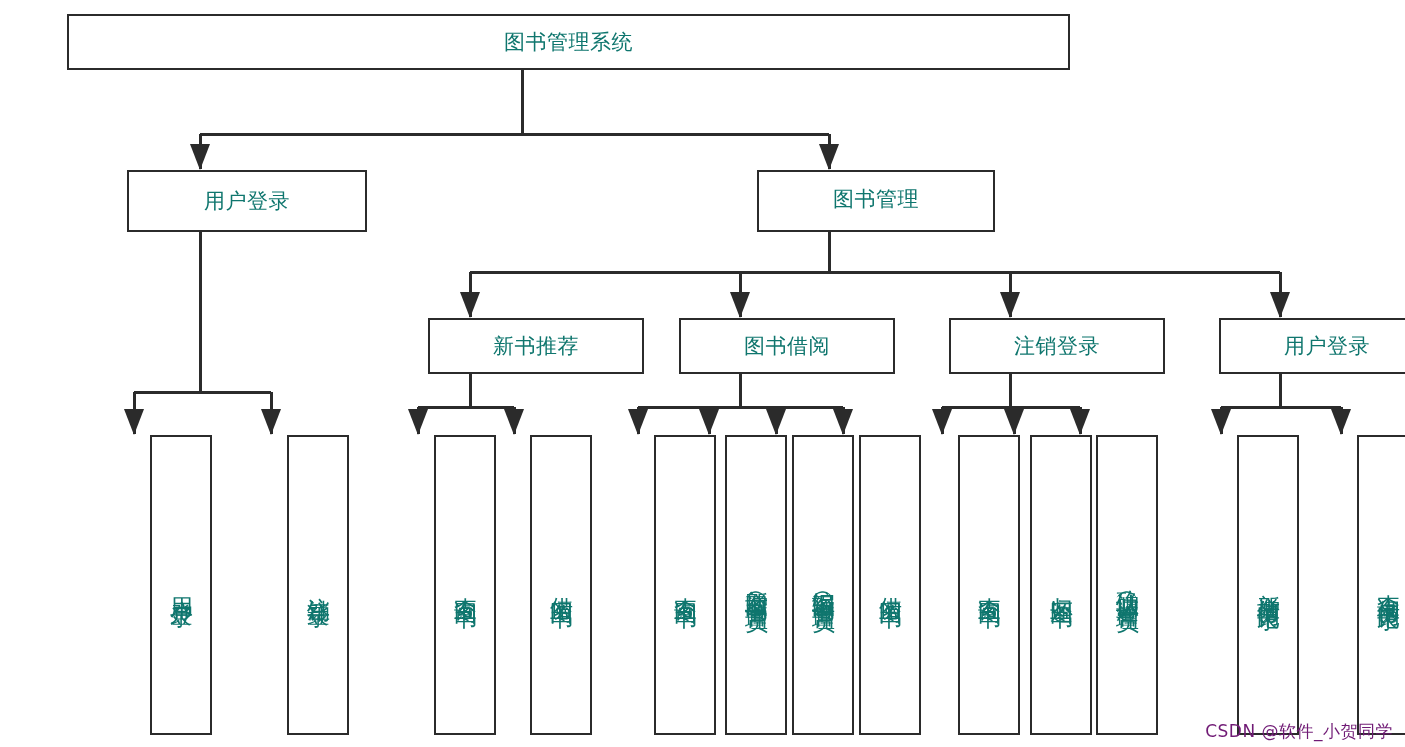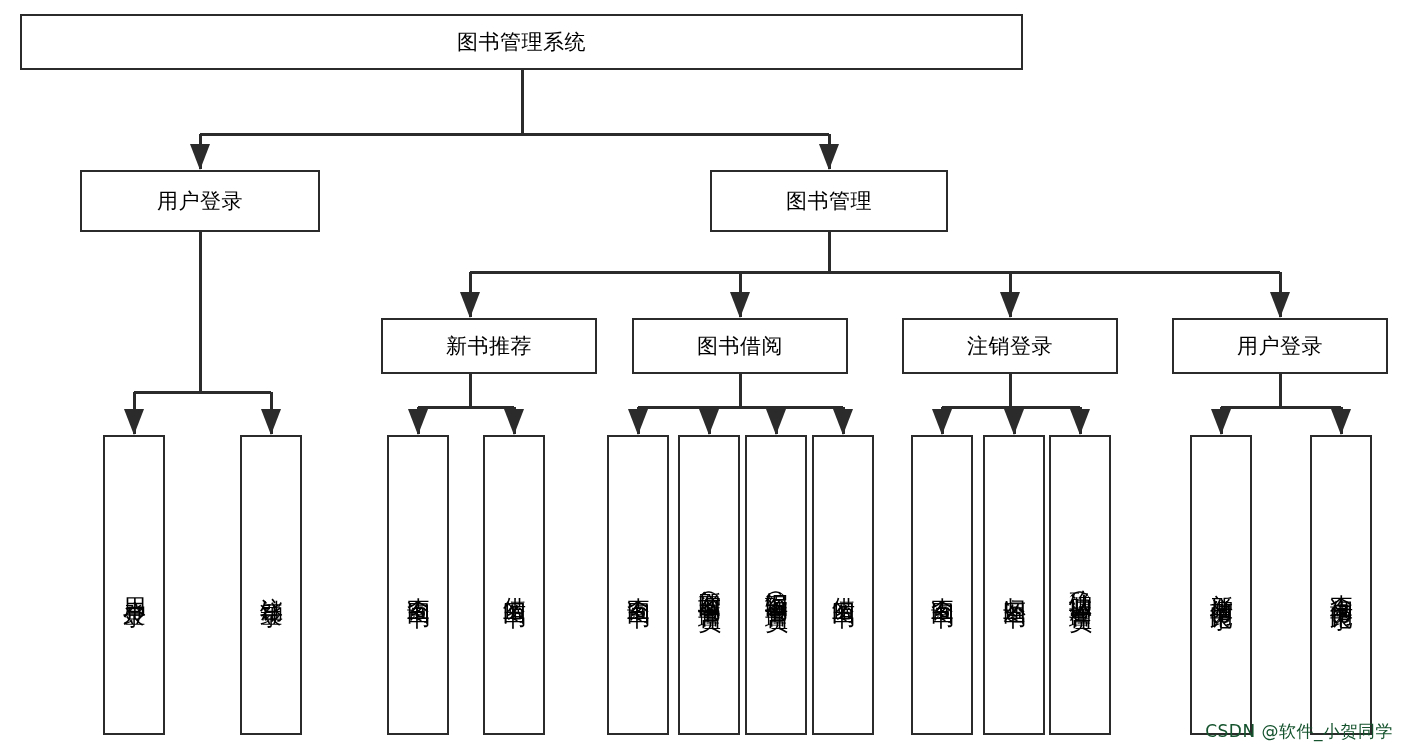--- a/index.html
+++ b/index.html
@@ -21,22 +21,23 @@
     pointer-events:none;
   }
   .node{
     position:absolute;
     box-sizing:border-box;
     background:#ffffff;
     border:2px solid #2b2b2b;
     display:flex;
     align-items:center;
     justify-content:center;
-    color:#000000;
+    color:#0f766e;
     z-index:2;
+    margin-left:47px;
   }
   .node .lbl{
     display:block;
     text-align:center;
     line-height:1.18;
     letter-spacing:0.5px;
   }
   
   .h-node .lbl{
     font-size:21px;
@@ -57,21 +58,21 @@
     max-height:285px;
   }
   .v-node.twocol .lbl{
     max-height:278px;
   }
   .watermark{
     position:absolute;
     right:12px;
     bottom:4px;
     font-size:17px;
-    color:#14532d;
+    color:#701a75;
     letter-spacing:0.5px;
     z-index:5;
     white-space:nowrap;
   }
 </style>
 </head>
 <body>
 
 <div id="stage">
   <svg id="wires" width="1405" height="747" viewBox="0 0 1405 747">
@@ -128,21 +129,21 @@
       <line x1="1341" y1="407" x2="1341" y2="434" stroke="#2b2b2b" stroke-width="3" shape-rendering="crispEdges"></line>
       <polygon points="1331,409 1351,409 1341,435" fill="#2b2b2b"></polygon>
     </svg>
   <div id="nodes">
       <div class="node h-node" style="left: 20px; top: 14px; width: 1003px; height: 56px;">
         <span class="lbl">图书管理系统</span>
       </div>
       <div class="node h-node" style="left: 80px; top: 170px; width: 240px; height: 62px;">
         <span class="lbl">用户登录</span>
       </div>
-      <div class="node h-node" style="left: 710px; top: 170px; width: 238px; height: 62px;">
+      <div class="node h-node" style="left: 710px; top: 170px; width: 238px; height: 62px; font-family: Liberation Mono, monospace;">
         <span class="lbl">图书管理</span>
       </div>
       <div class="node h-node" style="left: 381px; top: 318px; width: 216px; height: 56px;">
         <span class="lbl">新书推荐</span>
       </div>
       <div class="node h-node" style="left: 632px; top: 318px; width: 216px; height: 56px; align-items: center;">
         <span class="lbl">图书借阅</span>
       </div>
       <div class="node h-node" style="left: 902px; top: 318px; width: 216px; height: 56px;">
         <span class="lbl">注销登录</span>

